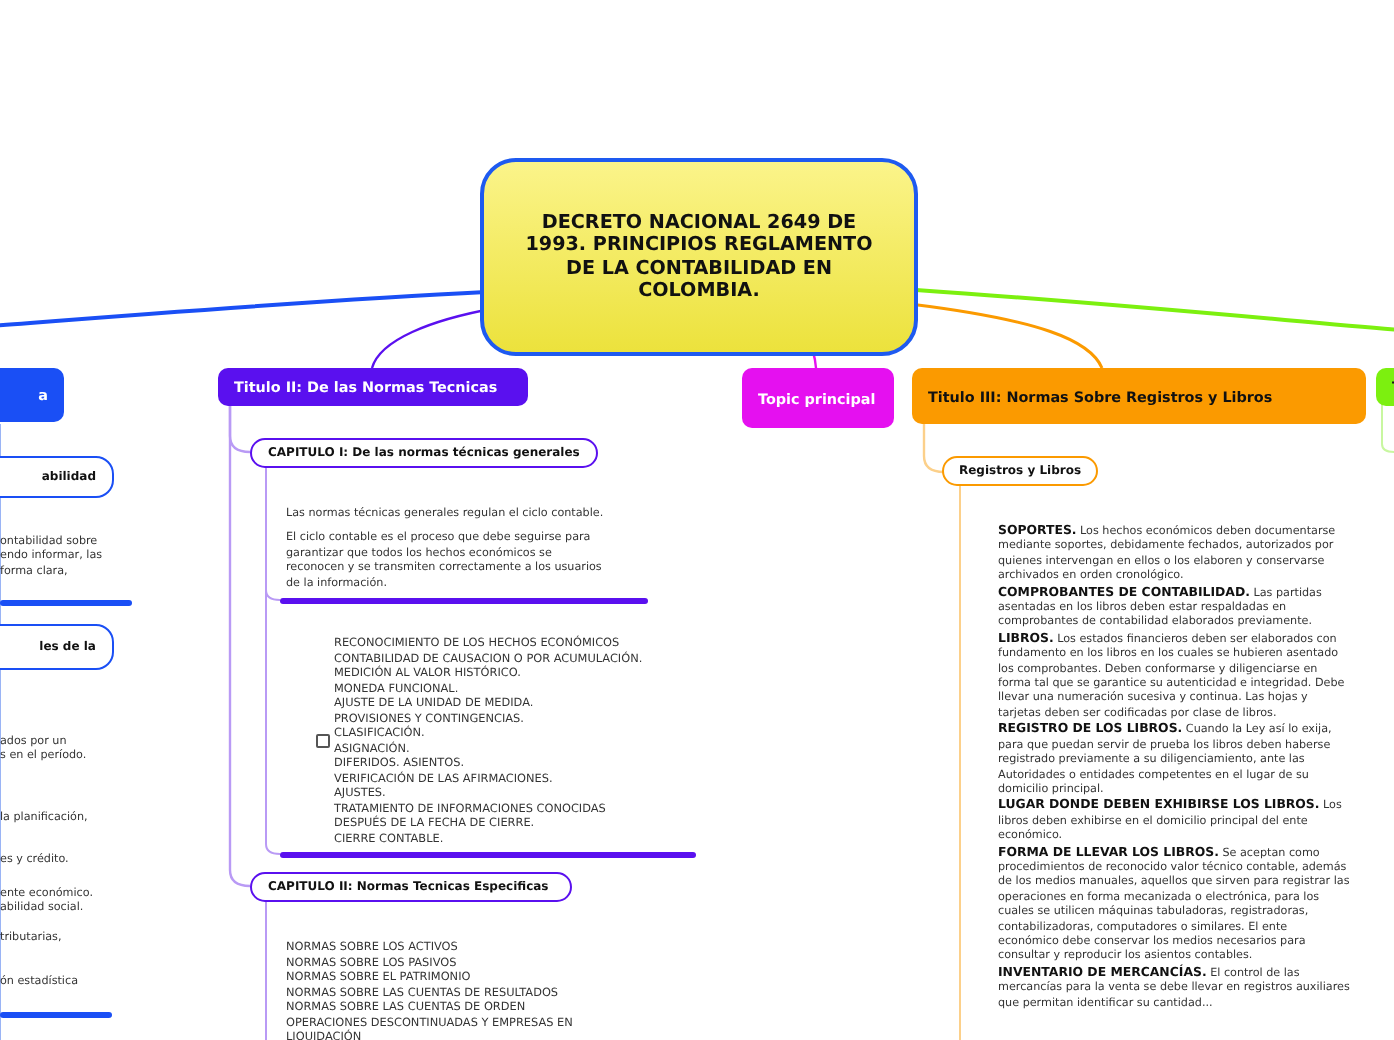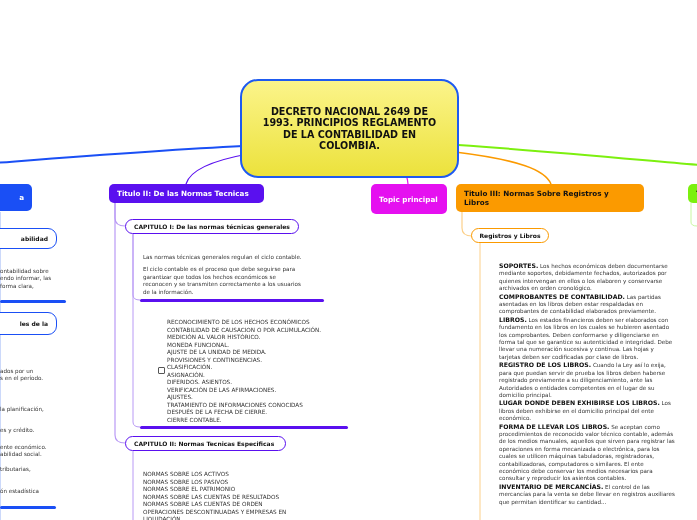--- a/index.html
+++ b/index.html
@@ -144,21 +144,21 @@
   <p>NORMAS SOBRE LAS CUENTAS DE RESULTADOS</p>
   <p>NORMAS SOBRE LAS CUENTAS DE ORDEN</p>
   <p>OPERACIONES DESCONTINUADAS Y EMPRESAS EN</p>
   <p>LIQUIDACIÓN</p>
 </div>
 
 <div class="abs topic" style="left:371px;top:184px;width:76px;height:30px;background:#e510f0;">
   <span>Topic principal</span>
 </div>
 
-<div class="abs topic" style="left:456px;top:184px;width:188px;height:28px;background:#fb9a00;color:#111;">
+<div class="abs topic" style="left:456px;top:184px;width:227px;height:28px;background:#fb9a00;color:#111;">
   <span>Titulo III: Normas Sobre Registros y Libros</span>
 </div>
 <div class="abs sub" style="left:471px;top:228px;width:78px;height:15px;border:1.5px solid #fb9a00;justify-content:center;">
   <span>Registros y Libros</span>
 </div>
 <div class="abs note reg" style="left:499px;top:262px;width:176px;">
   <p><b>SOPORTES.</b><span> Los hechos económicos deben documentarse mediante soportes, debidamente fechados, autorizados por quienes intervengan en ellos o los elaboren y conservarse archivados en orden cronológico.</span></p>
   <p><b>COMPROBANTES DE CONTABILIDAD.</b><span> Las partidas asentadas en los libros deben estar respaldadas en comprobantes de contabilidad elaborados previamente.</span></p>
   <p><b>LIBROS.</b><span> Los estados financieros deben ser elaborados con fundamento en los libros en los cuales se hubieren asentado los comprobantes. Deben conformarse y diligenciarse en forma tal que se garantice su autenticidad e integridad. Debe llevar una numeración sucesiva y continua. Las hojas y tarjetas deben ser codificadas por clase de libros.</span></p>
   <p><b>REGISTRO DE LOS LIBROS.</b><span> Cuando la Ley así lo exija, para que puedan servir de prueba los libros deben haberse registrado previamente a su diligenciamiento, ante las Autoridades o entidades competentes en el lugar de su domicilio principal.</span></p>

